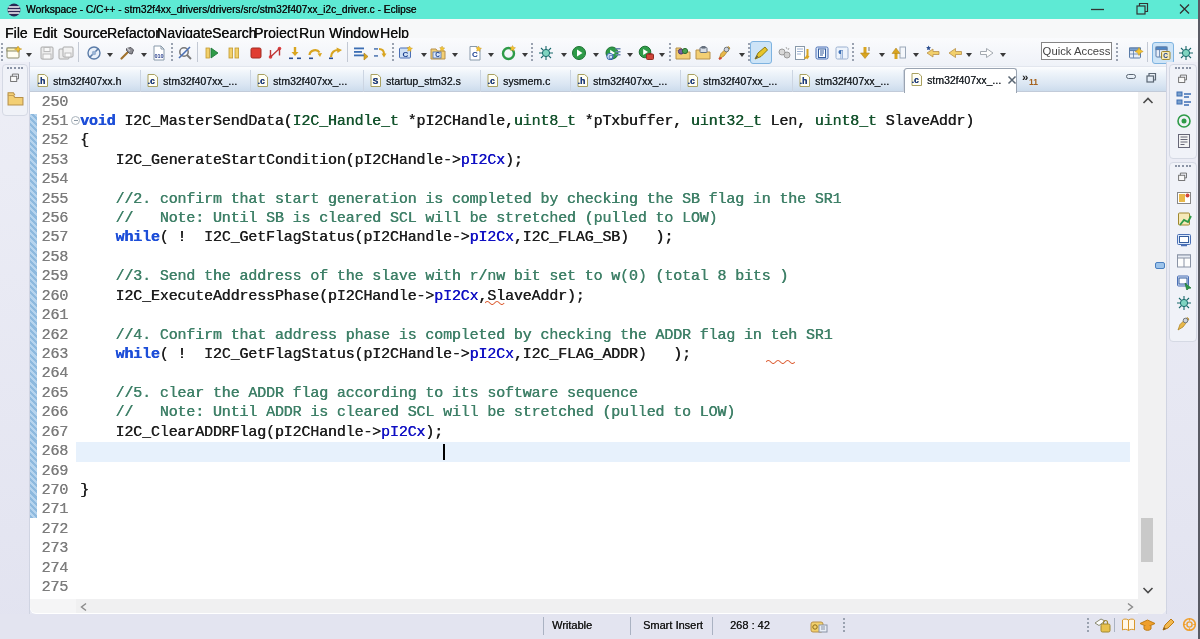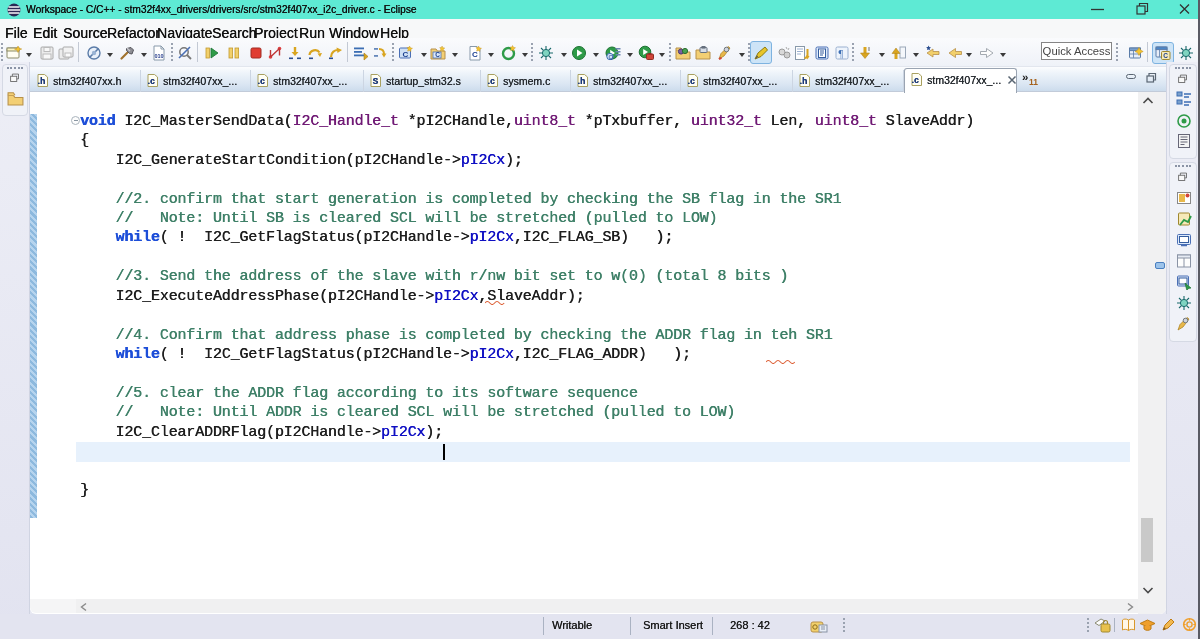--- a/index.html
+++ b/index.html
@@ -19,21 +19,21 @@
 #chev i{font-style:normal;font-size:8.5px;position:relative;top:3.5px;left:0.5px;color:#a5621d}
 #tabmin{position:absolute;left:1126px;top:74px;width:10px;height:4.5px;border:1.4px solid #5a6673;border-radius:2.5px}
 #tabmax{position:absolute;left:1146px;top:72px}
 #editor{position:absolute;left:30px;top:92px;width:1136px;height:522px;background:#fff;border-radius:0 0 6px 6px}
 #rangebar{position:absolute;left:30px;top:114px;width:7px;height:404px;background:repeating-linear-gradient(45deg,#8db9de 0 2.2px,#b6d4ee 2.2px 4.4px)}
 #gutter{position:absolute;left:30px;top:92.5px;width:38px;text-align:right;font-family:"Liberation Mono",monospace;font-size:15px;line-height:19.42px;letter-spacing:-0.15px;color:#7d7d7d;white-space:pre;text-shadow:0.4px 0 0 currentColor}
 #curline{position:absolute;left:76px;top:442.1px;width:1054px;height:19.42px;background:#e7f1fc}
 #code{position:absolute;left:80.0px;top:92.5px;font-family:"Liberation Mono",monospace;font-size:15px;line-height:19.42px;letter-spacing:-0.15px;color:#1e1e1e;white-space:pre;text-shadow:0.4px 0 0 currentColor}
 .kw{color:#1d4ed8;font-weight:bold}
 .fb{font-weight:normal}
-.ty{color:#701a75}
+.ty{color:#14532d}
 .cm{color:#3f8068}
 .fd{color:#0f0fc3}
 #cursor{position:absolute;left:443px;top:444px;width:1.7px;height:16px;background:#000}
 #foldc{position:absolute;left:71px;top:116px;width:9px;height:9px;border:1px solid #aab4bd;border-radius:50%;background:#fdfdfd}
 #foldc::after{content:"";position:absolute;left:1.5px;top:3px;width:4px;height:1px;background:#8a97a3}
 #vscroll{position:absolute;left:1138px;top:92px;width:28px;height:522px;background:#f1f1f2;border-radius:0 0 6px 0}
 #vthumb{position:absolute;left:1141px;top:518px;width:12px;height:44px;background:#c9c9c9}
 
 #ovmark{position:absolute;left:1155px;top:262px;width:10px;height:7px;background:#9cc3ea;border:1px solid #4a7fc0;border-radius:2px}
 #hscroll{position:absolute;left:76px;top:599px;width:1062px;height:14px;background:#f0f0f1}
@@ -364,20 +364,46 @@
       </svg></div>
   <div id="chev">»<i>11</i></div>
   <div id="tabmin"></div>
   <svg id="tabmax" width="12" height="12">
       <rect x="1" y="4" width="6.5" height="6" fill="none" stroke="#5a6673" stroke-width="1.2"></rect>
       <path d="M3 4V1.5h6.5V8H7.5" fill="none" stroke="#5a6673" stroke-width="1.2"></path>
     </svg>
   <div id="editor"></div>
   <div id="curline"></div>
   <div id="rangebar"></div>
+  <pre id="gutter">250
+251
+252
+253
+254
+255
+256
+257
+258
+259
+260
+261
+262
+263
+264
+265
+266
+267
+268
+269
+270
+271
+272
+273
+274
+275</pre>
   <div id="foldc"></div>
   <pre id="code">​
 <span class="kw">void</span> <span class="fb">I2C_MasterSendData</span>(<span class="ty">I2C_Handle_t</span> *pI2CHandle,<span class="ty">uint8_t</span> *pTxbuffer, <span class="ty">uint32_t</span> Len, <span class="ty">uint8_t</span> SlaveAddr)
 {
     I2C_GenerateStartCondition(pI2CHandle-&gt;<span class="fd">pI2Cx</span>);
 ​
     <span class="cm">//2. confirm that start generation is completed by checking the SB flag in the SR1</span>
     <span class="cm">//   Note: Until SB is cleared SCL will be stretched (pulled to LOW)</span>
     <span class="kw">while</span>( !  I2C_GetFlagStatus(pI2CHandle-&gt;<span class="fd">pI2Cx</span>,I2C_FLAG_SB)   );
 ​

